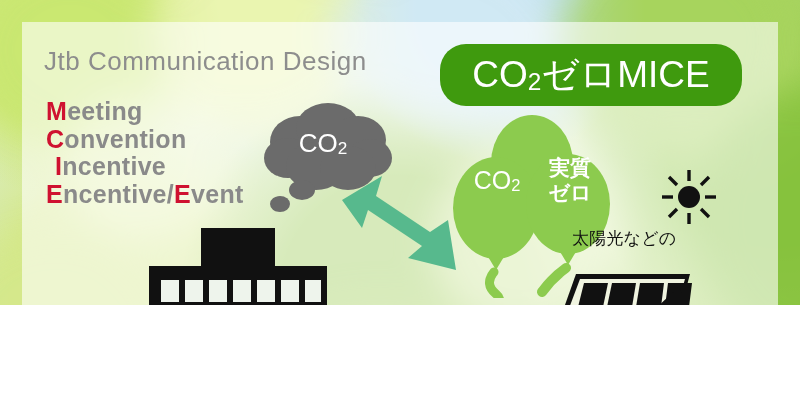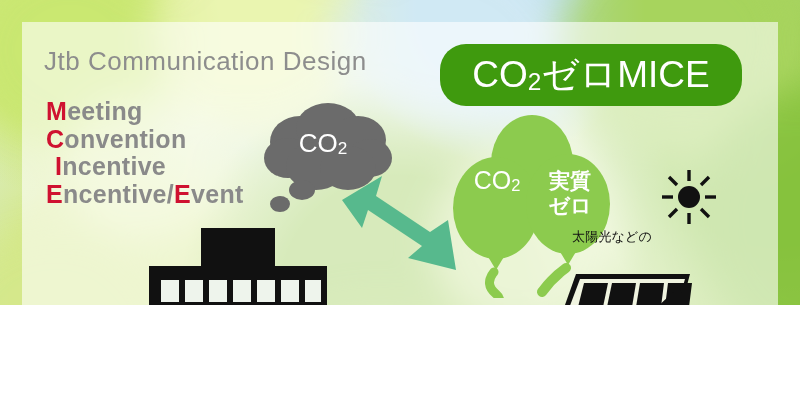--- a/index.html
+++ b/index.html
@@ -64,26 +64,26 @@
   .cloud-label sub{font-size:.66em;vertical-align:baseline;position:relative;top:.14em;}
   
   .arrow{position:absolute;left:330px;top:170px;width:140px;height:110px;}
   
   .balloons{position:absolute;left:440px;top:108px;width:190px;height:190px;}
   .balloon-text{
     position:absolute;color:#fff;text-align:center;z-index:4;white-space:nowrap;
   }
   .bt-co2{left:14px;top:58px;width:86px;font-size:25px;}
   .bt-co2 sub{font-size:.66em;vertical-align:baseline;position:relative;top:.14em;}
-  .bt-zero{left:93px;top:61px;width:74px;font-size:21px;line-height:1.18;font-weight:700;}
+  .bt-zero{left:93px;top:48px;width:74px;font-size:21px;line-height:1.18;font-weight:700;}
   
   .sun{position:absolute;left:660px;top:168px;width:58px;height:58px;}
   
   .solar-caption{
-    position:absolute;left:572px;top:228px;font-size:13px;color:#111;
+    position:absolute;left:572px;top:228px;font-size:17px;color:#111;
     line-height:1.33;font-weight:400;letter-spacing:.2px;
   }
   
   .solar{position:absolute;left:540px;top:272px;width:175px;height:122px;}
   
   .building{position:absolute;left:143px;top:228px;width:190px;height:170px;}
 </style>
 </head>
 <body>
 

